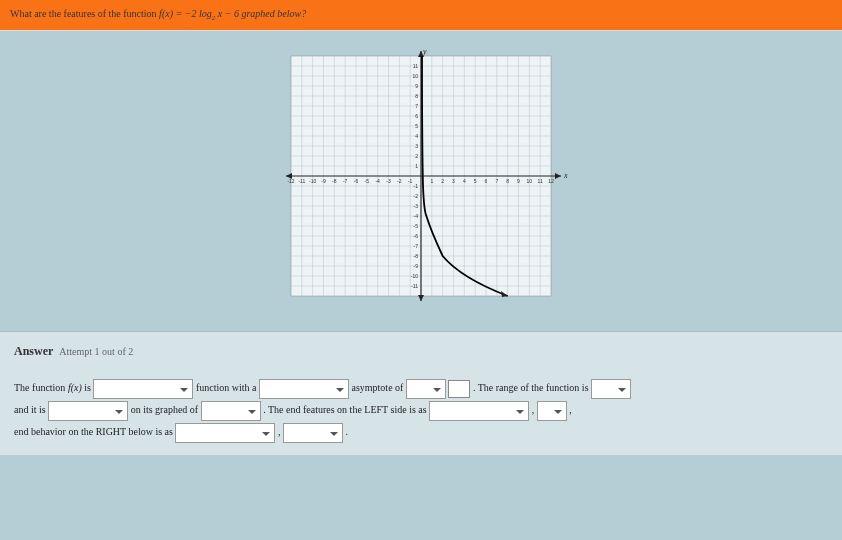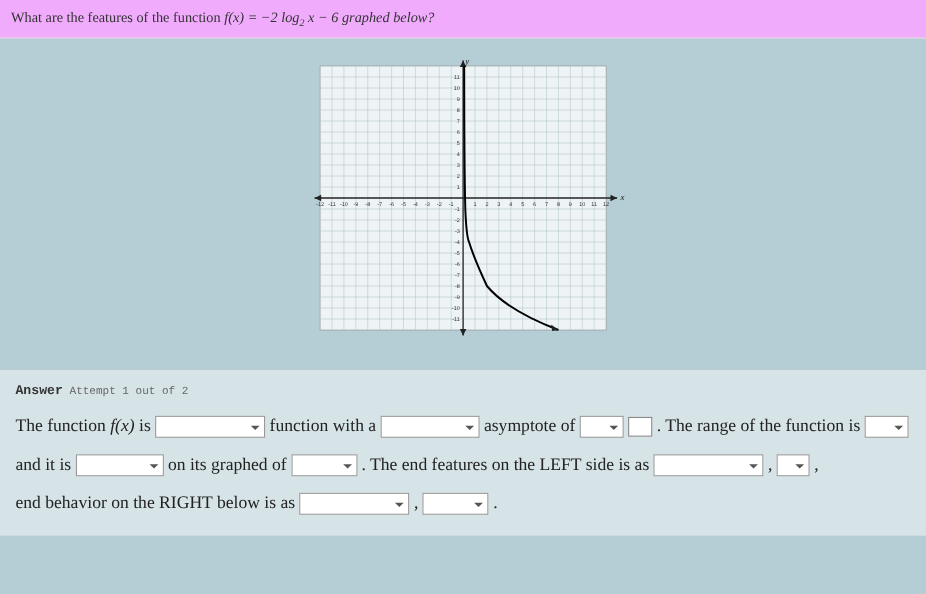--- a/index.html
+++ b/index.html
@@ -1,27 +1,27 @@
 <!DOCTYPE html>
 <html><head>
 <meta charset="utf-8">
 <style>
 * { margin: 0; padding: 0; box-sizing: border-box; }
 body { font-family: Georgia, 'Times New Roman', serif; background: #b5cdd4; width: 842px; height: 540px; overflow: hidden; position: relative; }
-.question-bar { background: #f0abfc; padding: 8px 10px; font-size: 13px; color: #333; border-bottom: 1px solid #ddd; }
+.question-bar { background: #f97316; padding: 8px 10px; font-size: 10px; color: #333; border-bottom: 1px solid #ddd; }
 .math { font-style: italic; font-family: Georgia, serif; }
 .sub { font-size: 0.7em; vertical-align: sub; }
 .graph-area { display: flex; justify-content: center; padding: 15px 0 25px; }
 .graph-container { position: relative; width: 300px; height: 260px; }
 svg.graph { width: 100%; height: 100%; }
 .answer-panel { background: #d6e3e7; border-top: 1px solid #a8bfc6; padding: 12px 14px; }
-.answer-header { font-size: 12px; color: #333; margin-bottom: 8px; font-family: Liberation Mono, monospace; }
+.answer-header { font-size: 12px; color: #333; margin-bottom: 18px; }
 .answer-header b { font-weight: bold; margin-right: 6px; }
 .attempt { font-size: 10px; color: #666; }
-.sentence { font-size: 16px; color: #222; line-height: 2.2; }
+.sentence { font-size: 10px; color: #222; line-height: 2.2; }
 .dropdown { display: inline-block; background: #fff; border: 1px solid #999; height: 20px; vertical-align: middle; position: relative; padding-right: 16px; min-width: 30px; }
 .dropdown::after { content: ''; position: absolute; right: 4px; top: 8px; width: 0; height: 0; border-left: 4px solid transparent; border-right: 4px solid transparent; border-top: 4px solid #555; }
 .w-100 { width: 100px; }
 .w-90 { width: 90px; }
 .w-80 { width: 80px; }
 .w-60 { width: 60px; }
 .w-40 { width: 40px; }
 .w-30 { width: 30px; }
 .box { display: inline-block; width: 22px; height: 18px; border: 1px solid #888; background: #fff; vertical-align: middle; }
 .graph-bg { fill: #eef4f6; stroke: #888; stroke-width: 0.5; }

